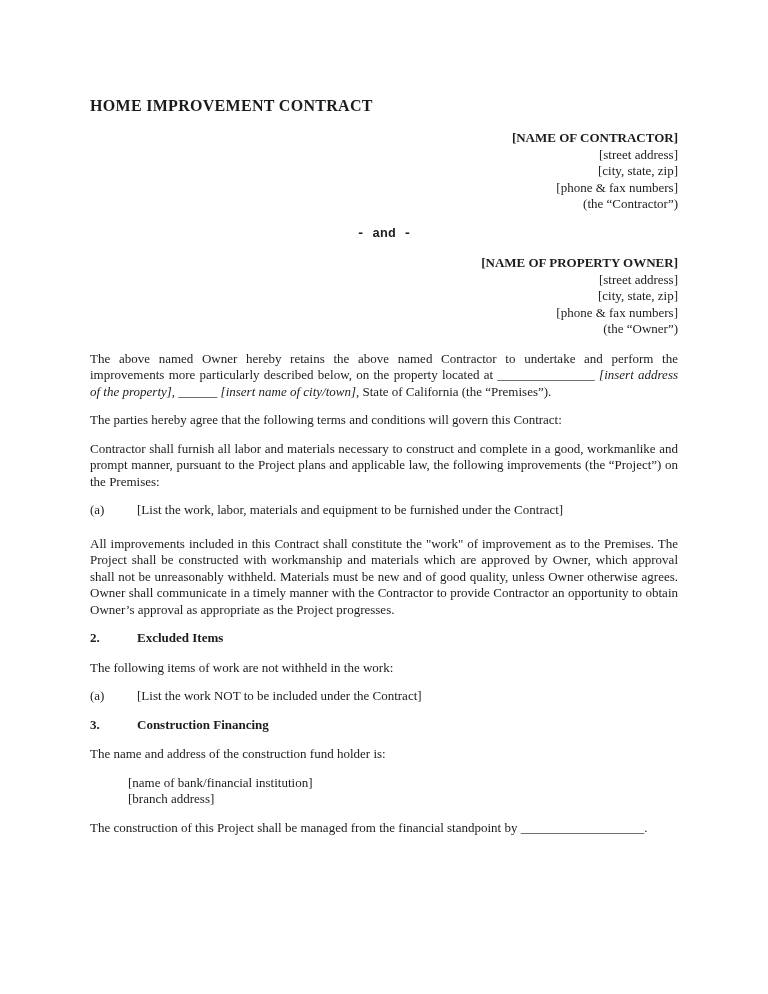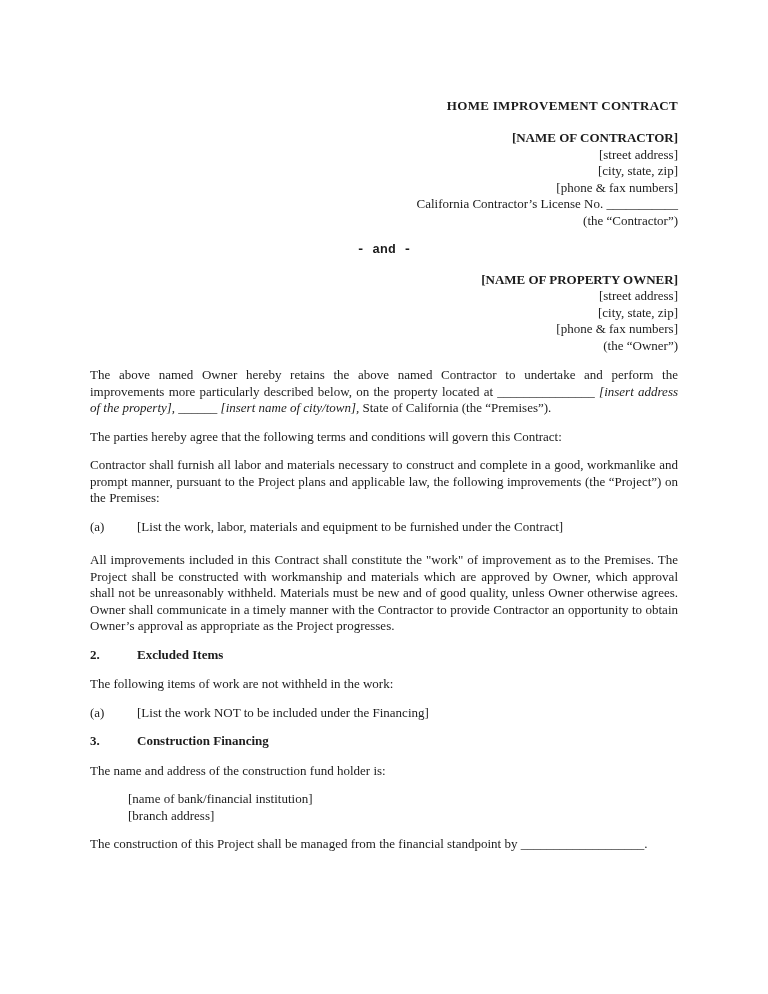--- a/index.html
+++ b/index.html
@@ -14,22 +14,22 @@
     box-sizing: border-box;
     background: #ffffff;
     color: #1c1c1c;
     font-family: "Liberation Serif", "DejaVu Serif", serif;
     font-size: 13px;
     line-height: 16.5px;
     padding: 96px 90px 0 90px;
     overflow: hidden;
   }
   .doc-title {
-    text-align: right;
-    font-size: 13px;
+    text-align: left;
+    font-size: 16px;
     font-weight: bold;
     letter-spacing: 0.3px;
     margin: 0 0 14px 0;
     line-height: 20px;
   }
   p {
     margin: 0 0 12px 0;
   }
   .justify { text-align: justify; }
   .center-block {
@@ -73,21 +73,20 @@
 <div class="page">
 
   <h1 class="doc-title">HOME IMPROVEMENT CONTRACT</h1>
 
 
   <div class="center-block">
     <div class="block-name">[NAME OF CONTRACTOR]</div>
     <div>[street address]</div>
     <div>[city, state, zip]</div>
     <div>[phone &amp; fax numbers]</div>
-    <div>California Contractor’s License No. ___________</div>
     <div>(the “Contractor”)</div>
   </div>
 
   <div class="and-sep">- and -</div>
 
   <div class="center-block">
     <div class="block-name">[NAME OF PROPERTY OWNER]</div>
     <div>[street address]</div>
     <div>[city, state, zip]</div>
     <div>[phone &amp; fax numbers]</div>
@@ -107,21 +106,21 @@
 
   <p class="justify">All improvements included in this Contract shall constitute the "work" of improvement as to the Premises. The Project shall be constructed with workmanship and materials which are approved by Owner, which approval shall not be unreasonably withheld. Materials must be new and of good quality, unless Owner otherwise agrees. Owner shall communicate in a timely manner with the Contractor to provide Contractor an opportunity to obtain Owner’s approval as appropriate as the Project progresses.</p>
 
   <div class="section-heading">
     <span class="tab-num">2.</span><span>Excluded Items</span>
   </div>
 
   <p>The following items of work are not withheld in the work:</p>
 
   <div class="item-row">
-    <span class="item-label">(a)</span><span>[List the work NOT to be included under the Financing]</span>
+    <span class="item-label">(a)</span><span>[List the work NOT to be included under the Contract]</span>
   </div>
 
   <div class="section-heading">
     <span class="tab-num">3.</span><span>Construction Financing</span>
   </div>
 
   <p>The name and address of the construction fund holder is:</p>
 
   <div class="indent-lines">
     <div>[name of bank/financial institution]</div>

